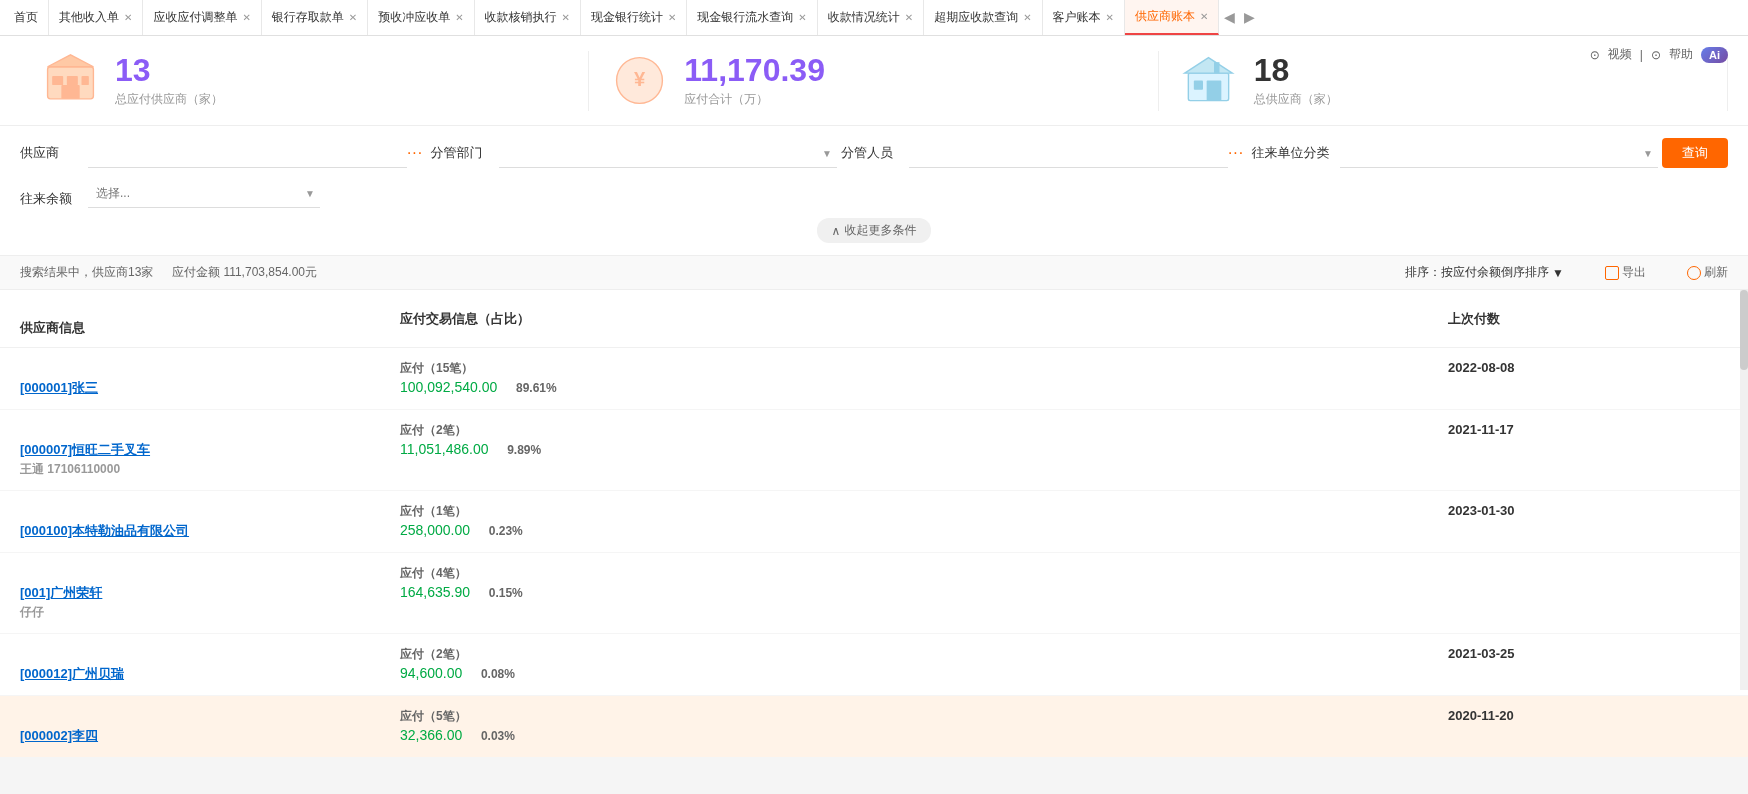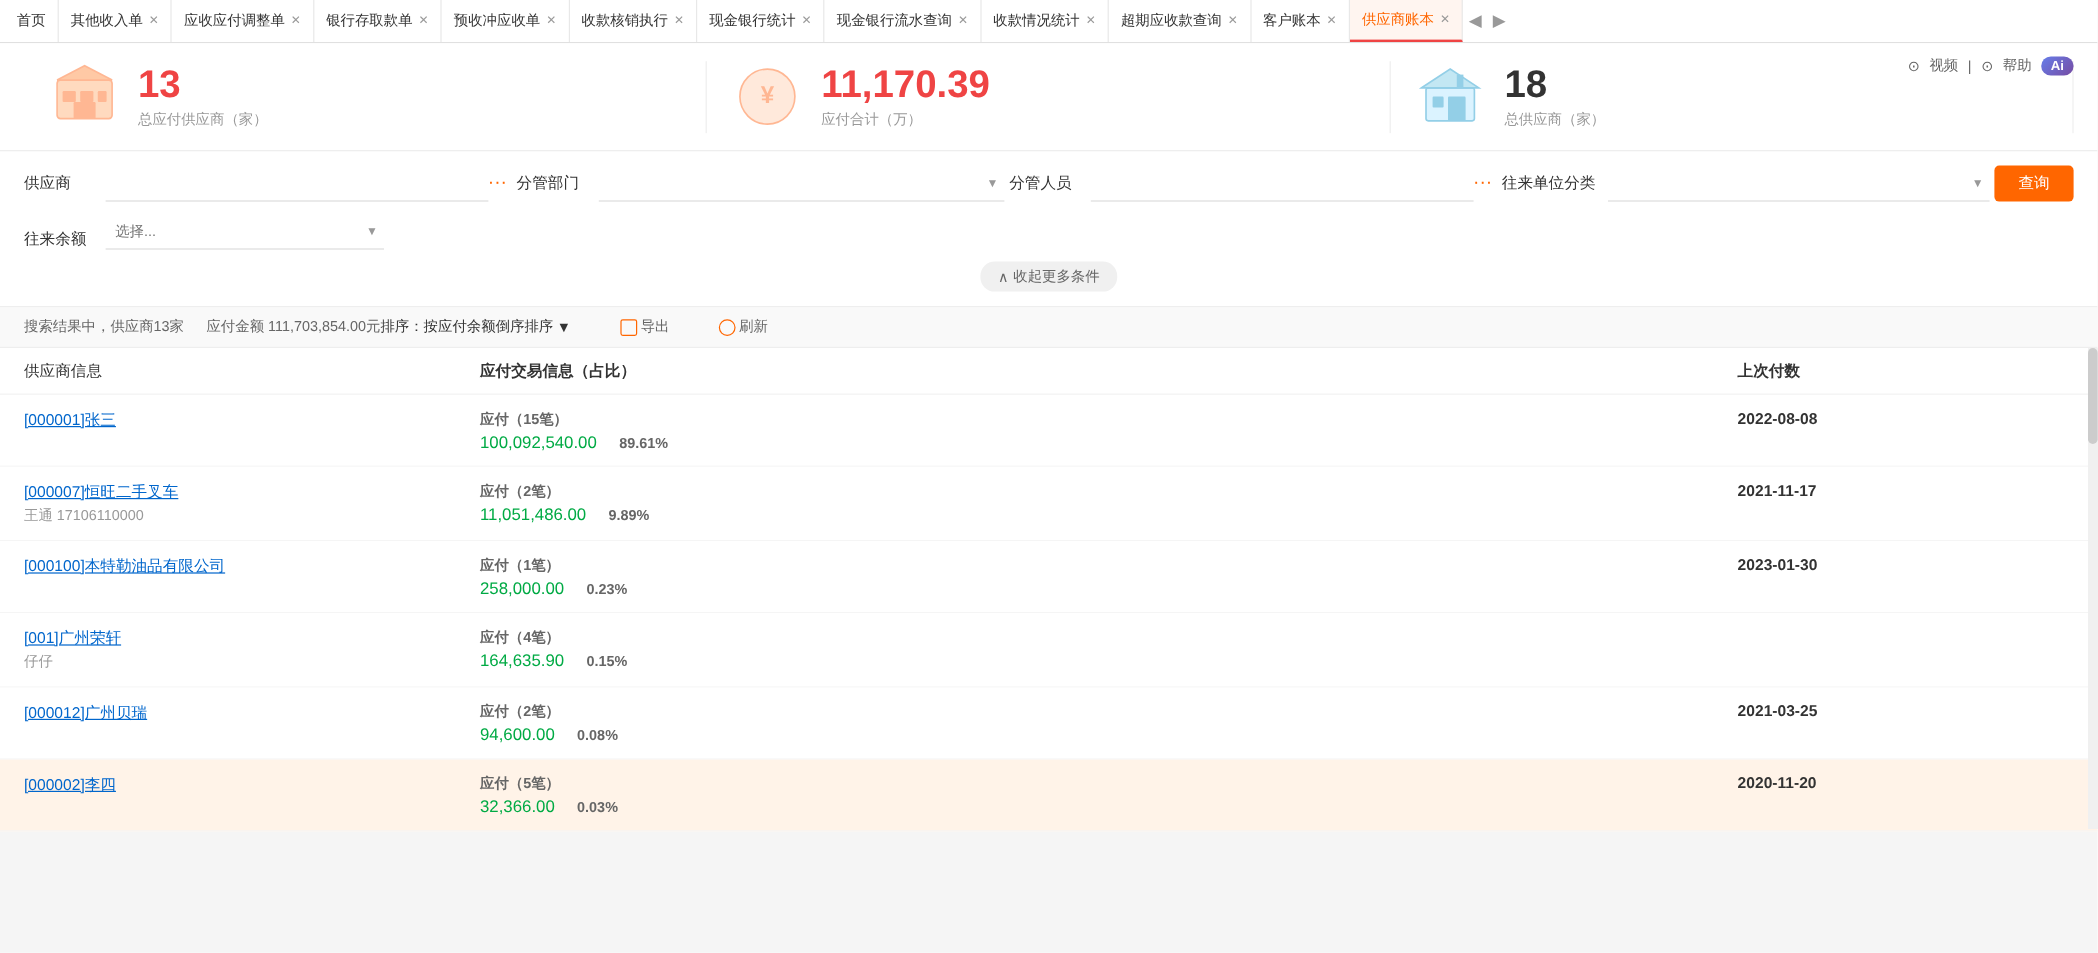--- a/index.html
+++ b/index.html
@@ -71,21 +71,21 @@
       align-items: center;
       justify-content: center;
       margin-right: 15px;
       flex-shrink: 0;
     }
     .stat-icon svg { width: 55px; height: 55px; opacity: 0.7; }
     .stat-text {}
     .stat-number {
       font-size: 32px;
       font-weight: bold;
-      color: #ef4444;
+      color: #8b5cf6;
       line-height: 1.1;
     }
     .stat-label {
       font-size: 12px;
       color: #999;
       margin-top: 2px;
     }
     .header-right {
       position: absolute;
       right: 20px;
@@ -194,20 +194,21 @@
       cursor: pointer;
       background: #f0f0f0;
       padding: 4px 15px;
       border-radius: 12px;
     }
 
     
     .result-bar {
       display: flex;
       align-items: center;
+      justify-content: space-between;
       padding: 8px 20px;
       background: #f9f9f9;
       border-bottom: 1px solid #eee;
       font-size: 12px;
       color: #666;
     }
     .result-bar-right {
       display: flex;
       align-items: center;
       gap: 15px;
@@ -247,21 +248,21 @@
       background: #fff;
       width: 100%;
     }
     .table-header {
       display: flex;
       align-items: center;
       padding: 10px 20px;
       border-bottom: 1px solid #f0f0f0;
       background: #fff;
     }
-    .col-supplier { flex: 0 0 380px; font-weight: 400; font-size: 13px; color: #333; }
+    .col-supplier { flex: 0 0 380px; font-weight: 700; font-size: 13px; color: #333; margin-top: 19px; }
     .col-transaction { flex: 1; font-weight: 600; font-size: 13px; color: #333; }
     .col-lastpay { flex: 0 0 280px; font-weight: 600; font-size: 13px; color: #333; }
 
     .table-row {
       display: flex;
       align-items: flex-start;
       padding: 12px 20px;
       border-bottom: 1px solid #f5f5f5;
       background: #fff;
       cursor: pointer;

